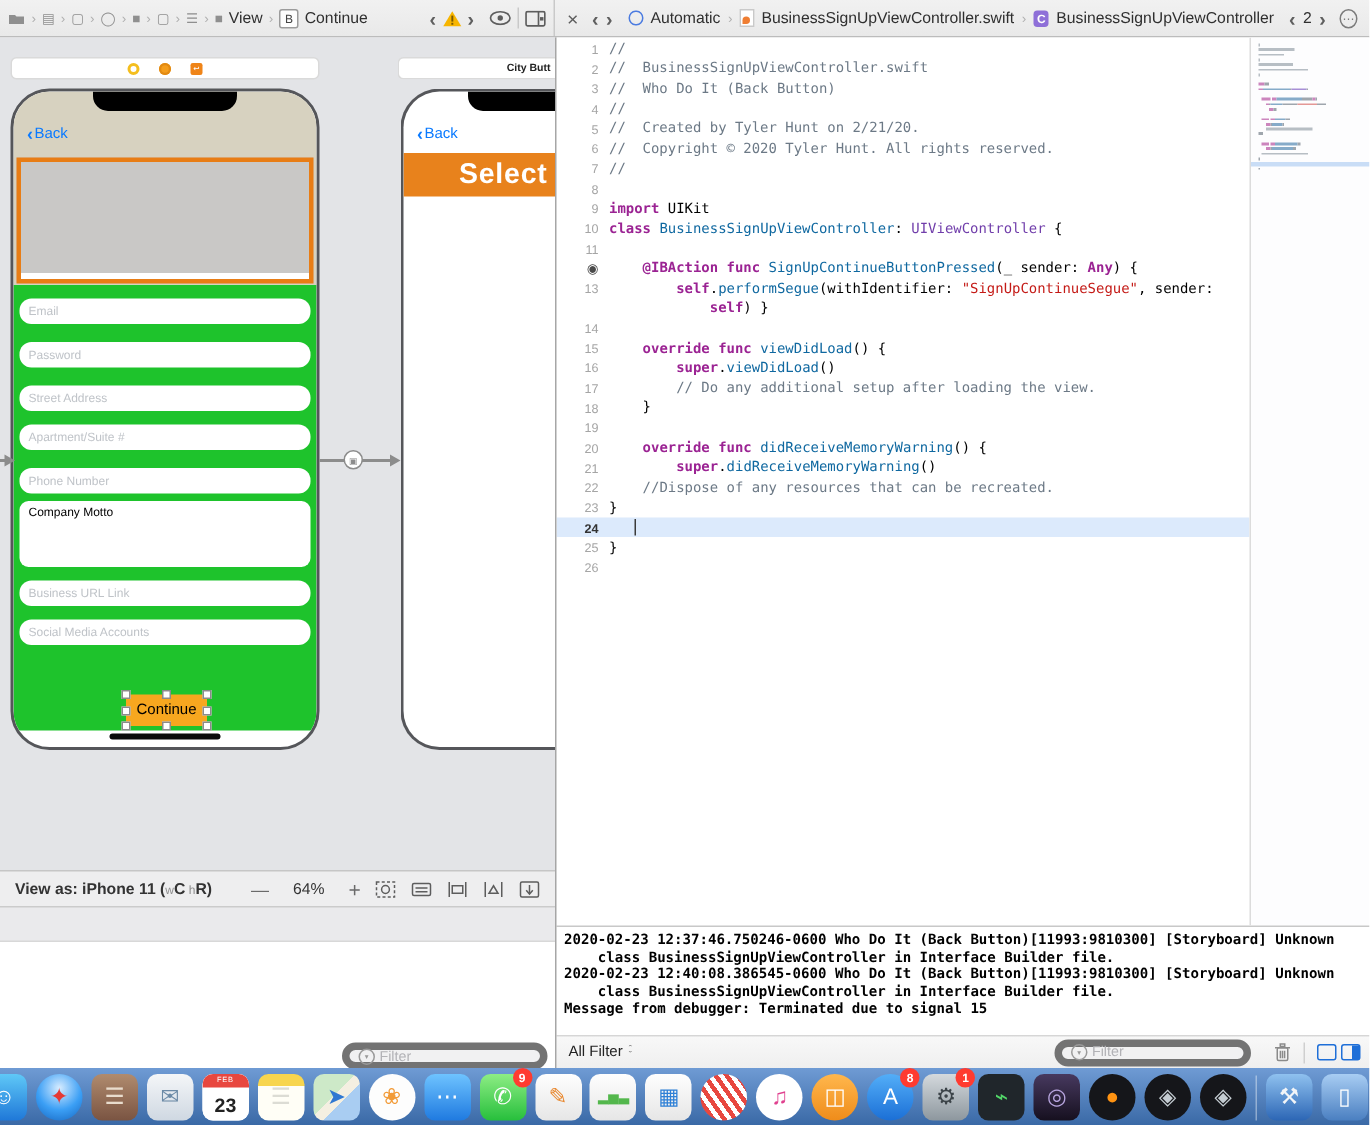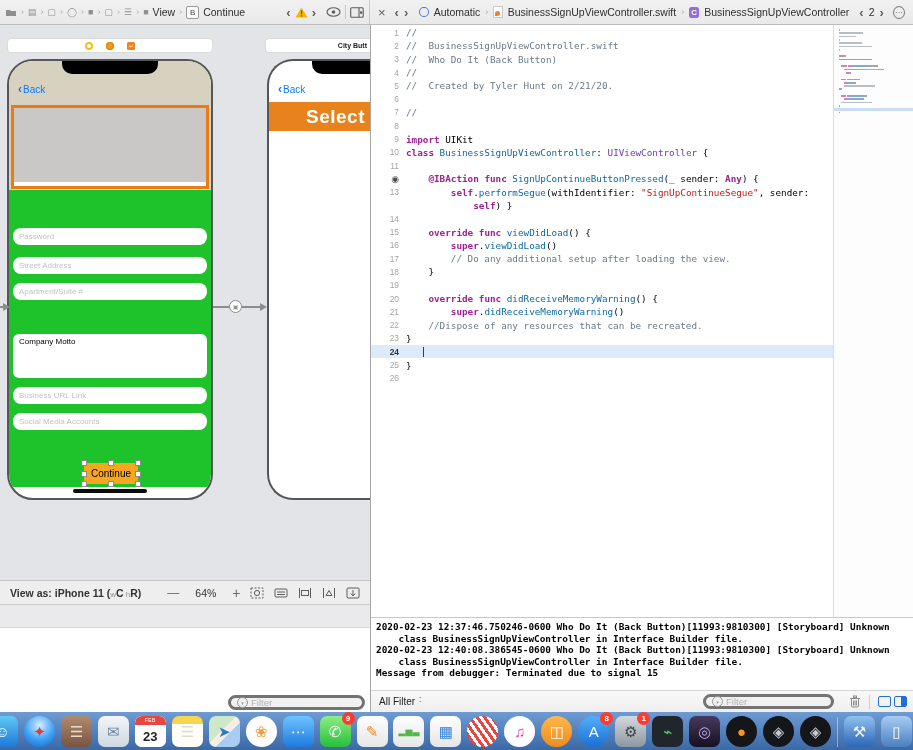--- a/index.html
+++ b/index.html
@@ -75,21 +75,21 @@
   .minimap{position:absolute;left:462px;top:0;width:80px;height:592px;border-left:1px solid #dcdcdc;background:#fdfdfe;}
   .mrow{position:absolute;left:5px;height:1.8px;display:flex;}
   .mrow span{height:100%;display:inline-block;flex:none;}
   .mcur{position:absolute;left:0;width:80px;height:3px;background:#c9ddf6;}
   
   .console{position:absolute;left:371px;top:617px;width:542px;height:73px;background:#fff;border-top:1px solid #c8c8c8;overflow:hidden;padding:3px 0 0 5px;box-sizing:border-box;}
   .cline{font-family:"DejaVu Sans Mono","Liberation Mono",monospace;font-weight:bold;font-size:9.4px;color:#000;line-height:11.6px;white-space:pre;}
   .conbar{position:absolute;left:371px;top:690px;width:542px;height:22px;background:linear-gradient(#f8f8f8,#efefef);border-top:1px solid #d6d6d6;display:flex;align-items:center;box-sizing:border-box;}
   .alloutput{display:flex;align-items:center;gap:4px;margin-left:8px;font-size:10px;color:#222;}
   .updown{display:inline-flex;flex-direction:column;line-height:4px;font-size:6.5px;color:#666;}
-  .ffield{display:flex;align-items:center;gap:3px;background:#f1f1f2;border:3px solid #737373;border-radius:9px;padding:4px 6px;height:15px;box-sizing:border-box;}
+  .ffield{display:flex;align-items:center;gap:3px;background:#f1f1f2;border:5px solid #737373;border-radius:9px;padding:4px 6px;height:15px;box-sizing:border-box;}
   .ficon{width:9px;height:9px;flex:none;border:1px solid #9a9a9a;border-radius:50%;color:#9a9a9a;font-size:5px;display:flex;align-items:center;justify-content:center;}
   .fph{color:#b2b2b6;font-size:9.5px;}
   .conbar .ffield{position:absolute;left:332px;width:131px;}
   .dbgleft .ffield{position:absolute;left:228px;top:67px;width:137px;}
   .trash{margin-left:auto;}
   .panelicons{display:flex;gap:3px;margin:0 6px 0 8px;align-items:center;}
   .pic{width:13px;height:11px;border:1.5px solid #1e6fd8;border-radius:2px;box-sizing:border-box;}
   .pic.fill{background:linear-gradient(90deg,transparent 0 55%,#1e6fd8 55%);}
   .barsep{width:1px;height:14px;background:#cfcfcf;margin-left:8px;}
   
@@ -183,28 +183,34 @@
 
     <div class="phone1">
       <div class="p1top"></div>
       <div class="imgbox"></div>
       <div class="notch"></div>
       <div class="back">
           <b>‹</b>
           <span>Back</span>
         </div>
       <div class="green">
+          <div class="tfield" style="top: 9px;">
+            <span class="tfph">Email</span>
+          </div>
           <div class="tfield" style="top: 38px;">
             <span class="tfph">Password</span>
           </div>
           <div class="tfield" style="top: 93px;">
             <span class="tfph">Apartment/Suite #</span>
           </div>
           <div class="tfield" style="top: 67px;">
             <span class="tfph">Street Address</span>
+          </div>
+          <div class="tfield" style="top: 122px;">
+            <span class="tfph">Phone Number</span>
           </div>
           <div class="tfarea" style="top: 144px;">
             <span class="tflabel">Company Motto</span>
           </div>
           <div class="tfield" style="top: 197px;">
             <span class="tfph">Business URL Link</span>
           </div>
           <div class="tfield" style="top: 223px;">
             <span class="tfph">Social Media Accounts</span>
           </div>
@@ -295,20 +301,21 @@
         <div class="crow">
           <span class="gut">4</span>
           <span class="ctext"><span class="tk-c">//</span></span>
         </div>
         <div class="crow">
           <span class="gut">5</span>
           <span class="ctext"><span class="tk-c">//  Created by Tyler Hunt on 2/21/20.</span></span>
         </div>
         <div class="crow">
           <span class="gut">6</span>
+          <span class="ctext"><span class="tk-c">//  Copyright © 2020 Tyler Hunt. All rights reserved.</span></span>
         </div>
         <div class="crow">
           <span class="gut">7</span>
           <span class="ctext"><span class="tk-c">//</span></span>
         </div>
         <div class="crow">
           <span class="gut">8</span>
           <span class="ctext"></span>
         </div>
         <div class="crow">

